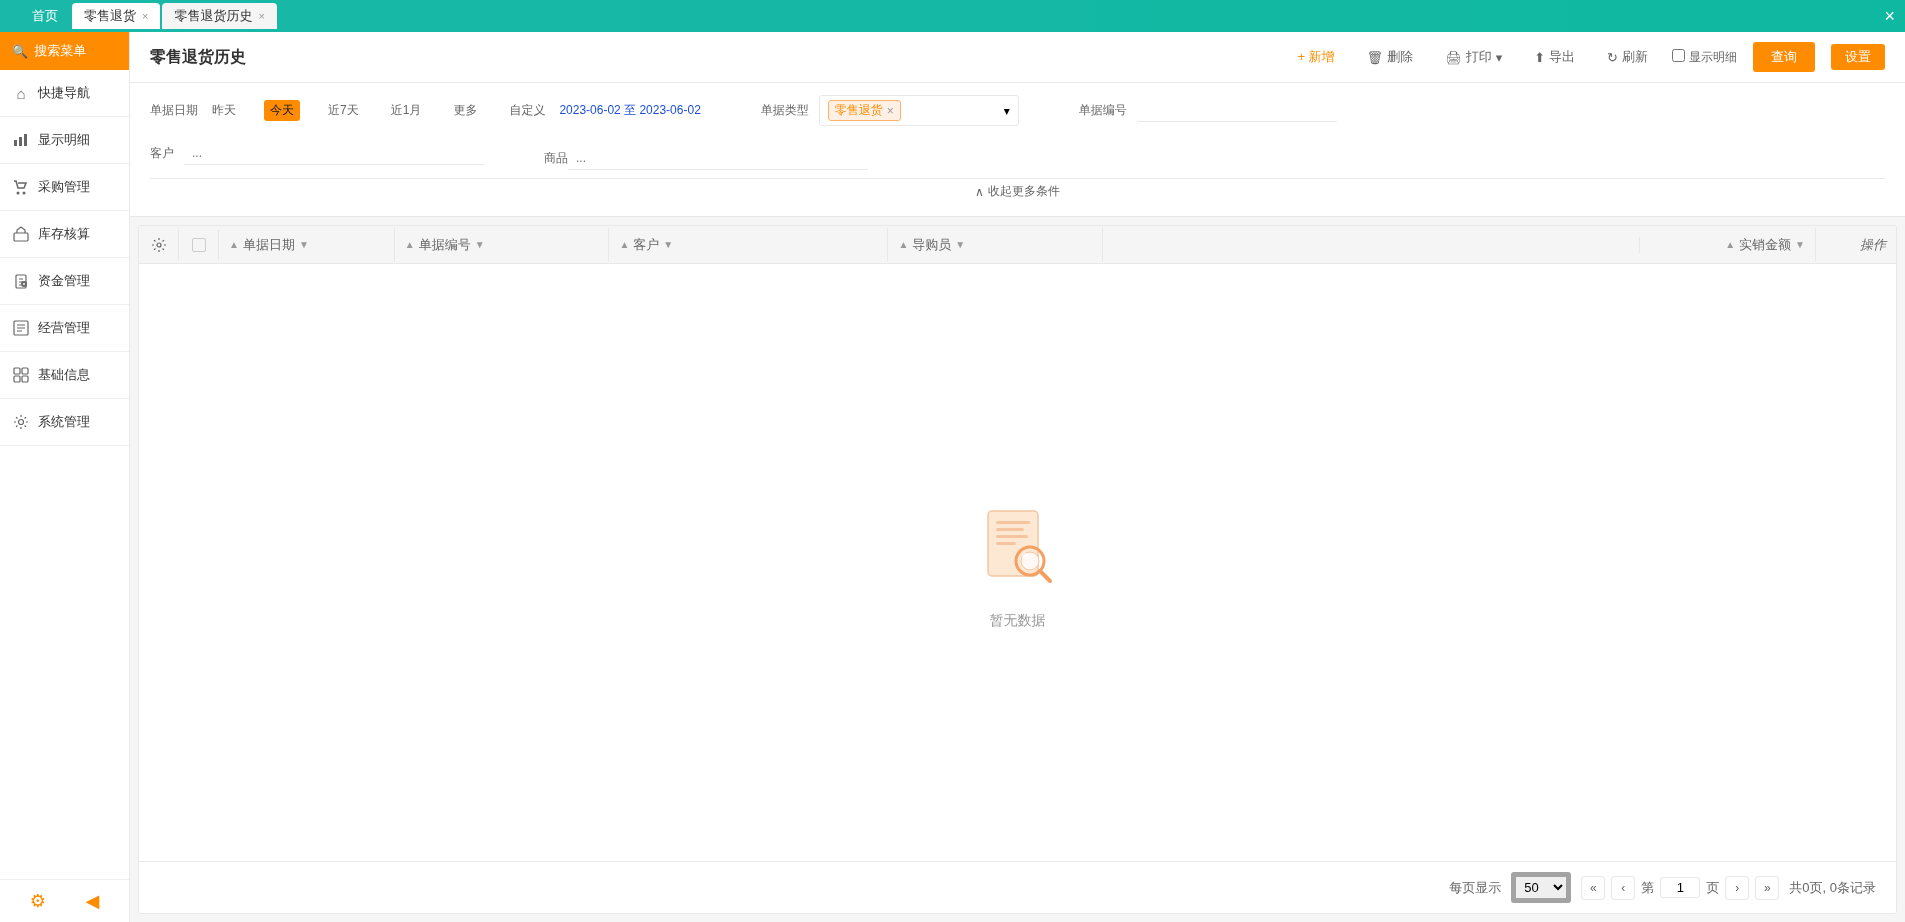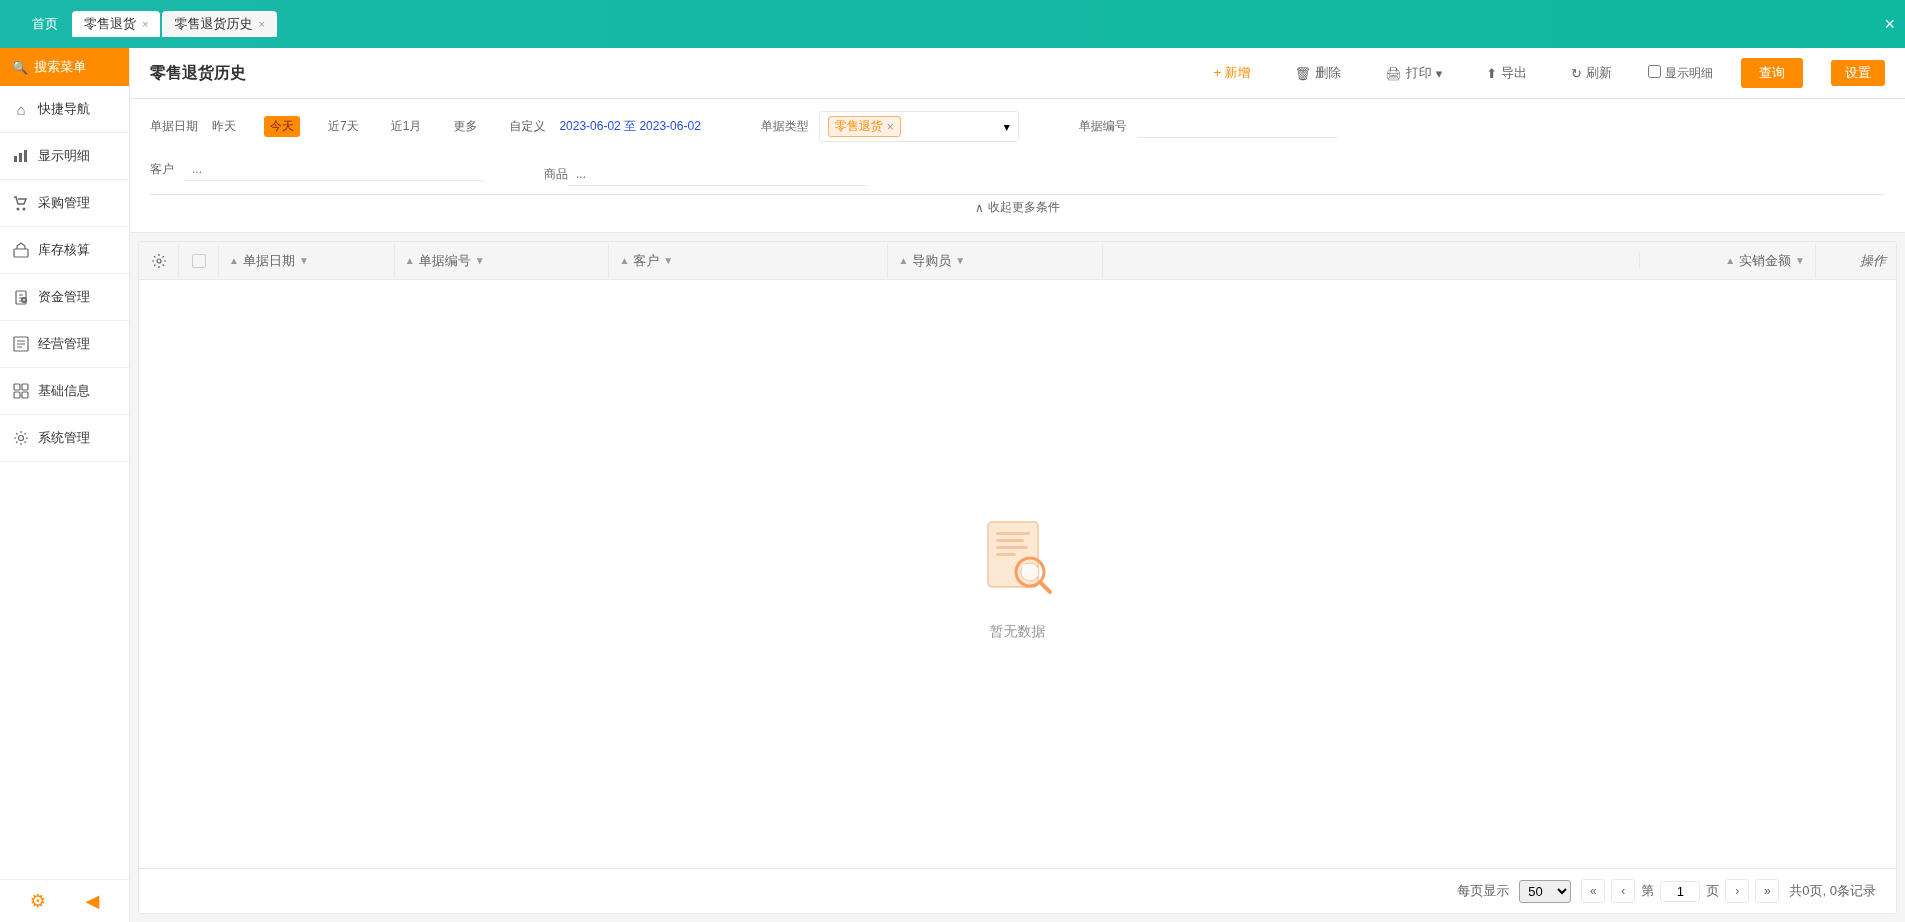--- a/index.html
+++ b/index.html
@@ -1,20 +1,20 @@
 <!DOCTYPE html>
 <html><head>
   <meta charset="utf-8">
   <style>
     * { box-sizing: border-box; margin: 0; padding: 0; font-family: 'Microsoft YaHei', Arial, sans-serif; }
     body { display: flex; flex-direction: column; height: 922px; overflow: hidden; background: #f5f5f5; }
 
     
     .top-bar {
-      height: 48px;
+      height: 32px;
       background: linear-gradient(90deg, #1ab8a8 0%, #0fb8a0 100%);
       display: flex;
       align-items: center;
       padding: 0 10px;
       flex-shrink: 0;
     }
     .top-bar .tabs {
       display: flex;
       align-items: center;
       flex: 1;
@@ -132,21 +132,21 @@
       flex-shrink: 0;
     }
     .page-title {
       font-size: 16px;
       font-weight: bold;
       color: #333;
     }
     .header-actions {
       display: flex;
       align-items: center;
-      gap: 28px;
+      gap: 16px;
     }
     .action-btn {
       display: flex;
       align-items: center;
       gap: 4px;
       font-size: 13px;
       color: #666;
       cursor: pointer;
       padding: 4px 8px;
       border-radius: 3px;
@@ -202,21 +202,21 @@
       gap: 24px;
       font-size: 12px;
     }
     .date-opt {
       color: #666;
       cursor: pointer;
       padding: 2px 4px;
     }
     .date-opt.active {
       background: #ff8c00;
-      color: #7f1d1d;
+      color: #0f172a;
       border-radius: 3px;
       padding: 2px 6px;
     }
     .date-range {
       font-size: 12px;
       color: #1d4ed8;
     }
     .filter-type-select {
       display: flex;
       align-items: center;
@@ -328,21 +328,21 @@
       justify-content: flex-end;
       padding: 10px 20px;
       gap: 10px;
       border-top: 1px solid #e8e8e8;
       background: #fff;
       font-size: 13px;
       color: #666;
       flex-shrink: 0;
     }
     .pagination select {
-      border: 1px solid #a3a3a3;
+      border: 5px solid #a3a3a3;
       border-radius: 3px;
       padding: 2px 4px;
       font-size: 13px;
     }
     .page-nav {
       display: flex;
       align-items: center;
       gap: 6px;
     }
     .page-nav-btn {

